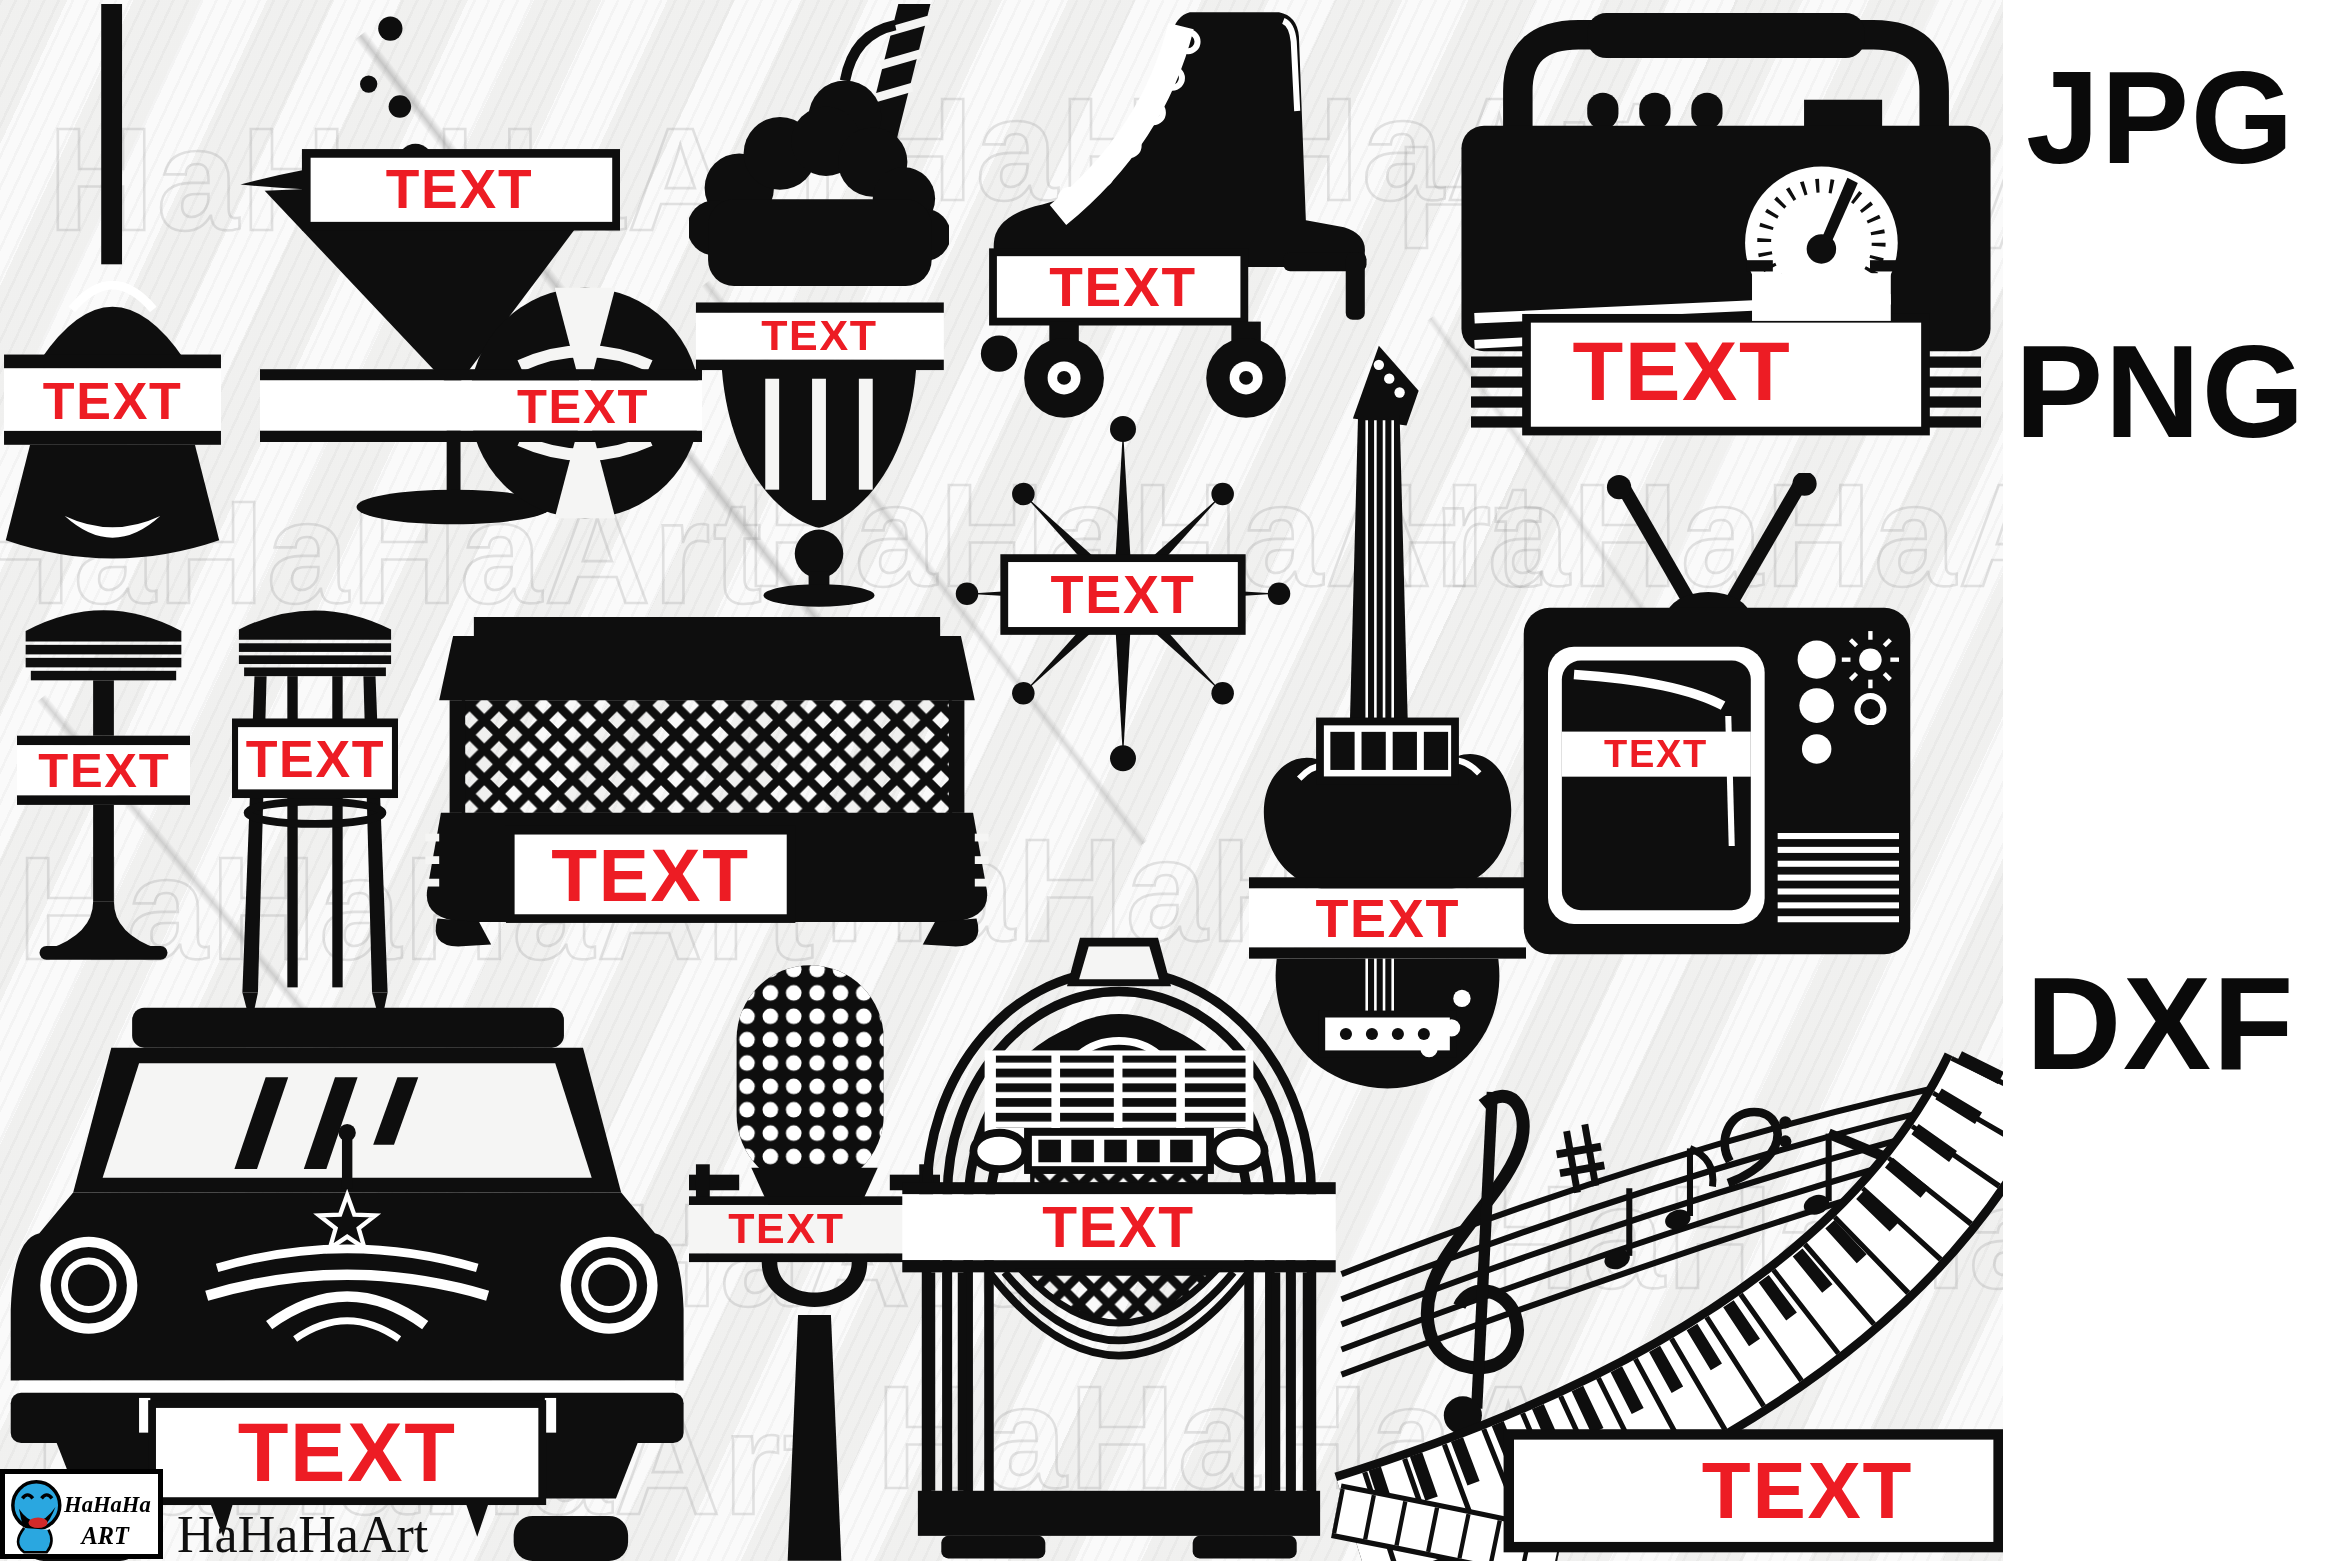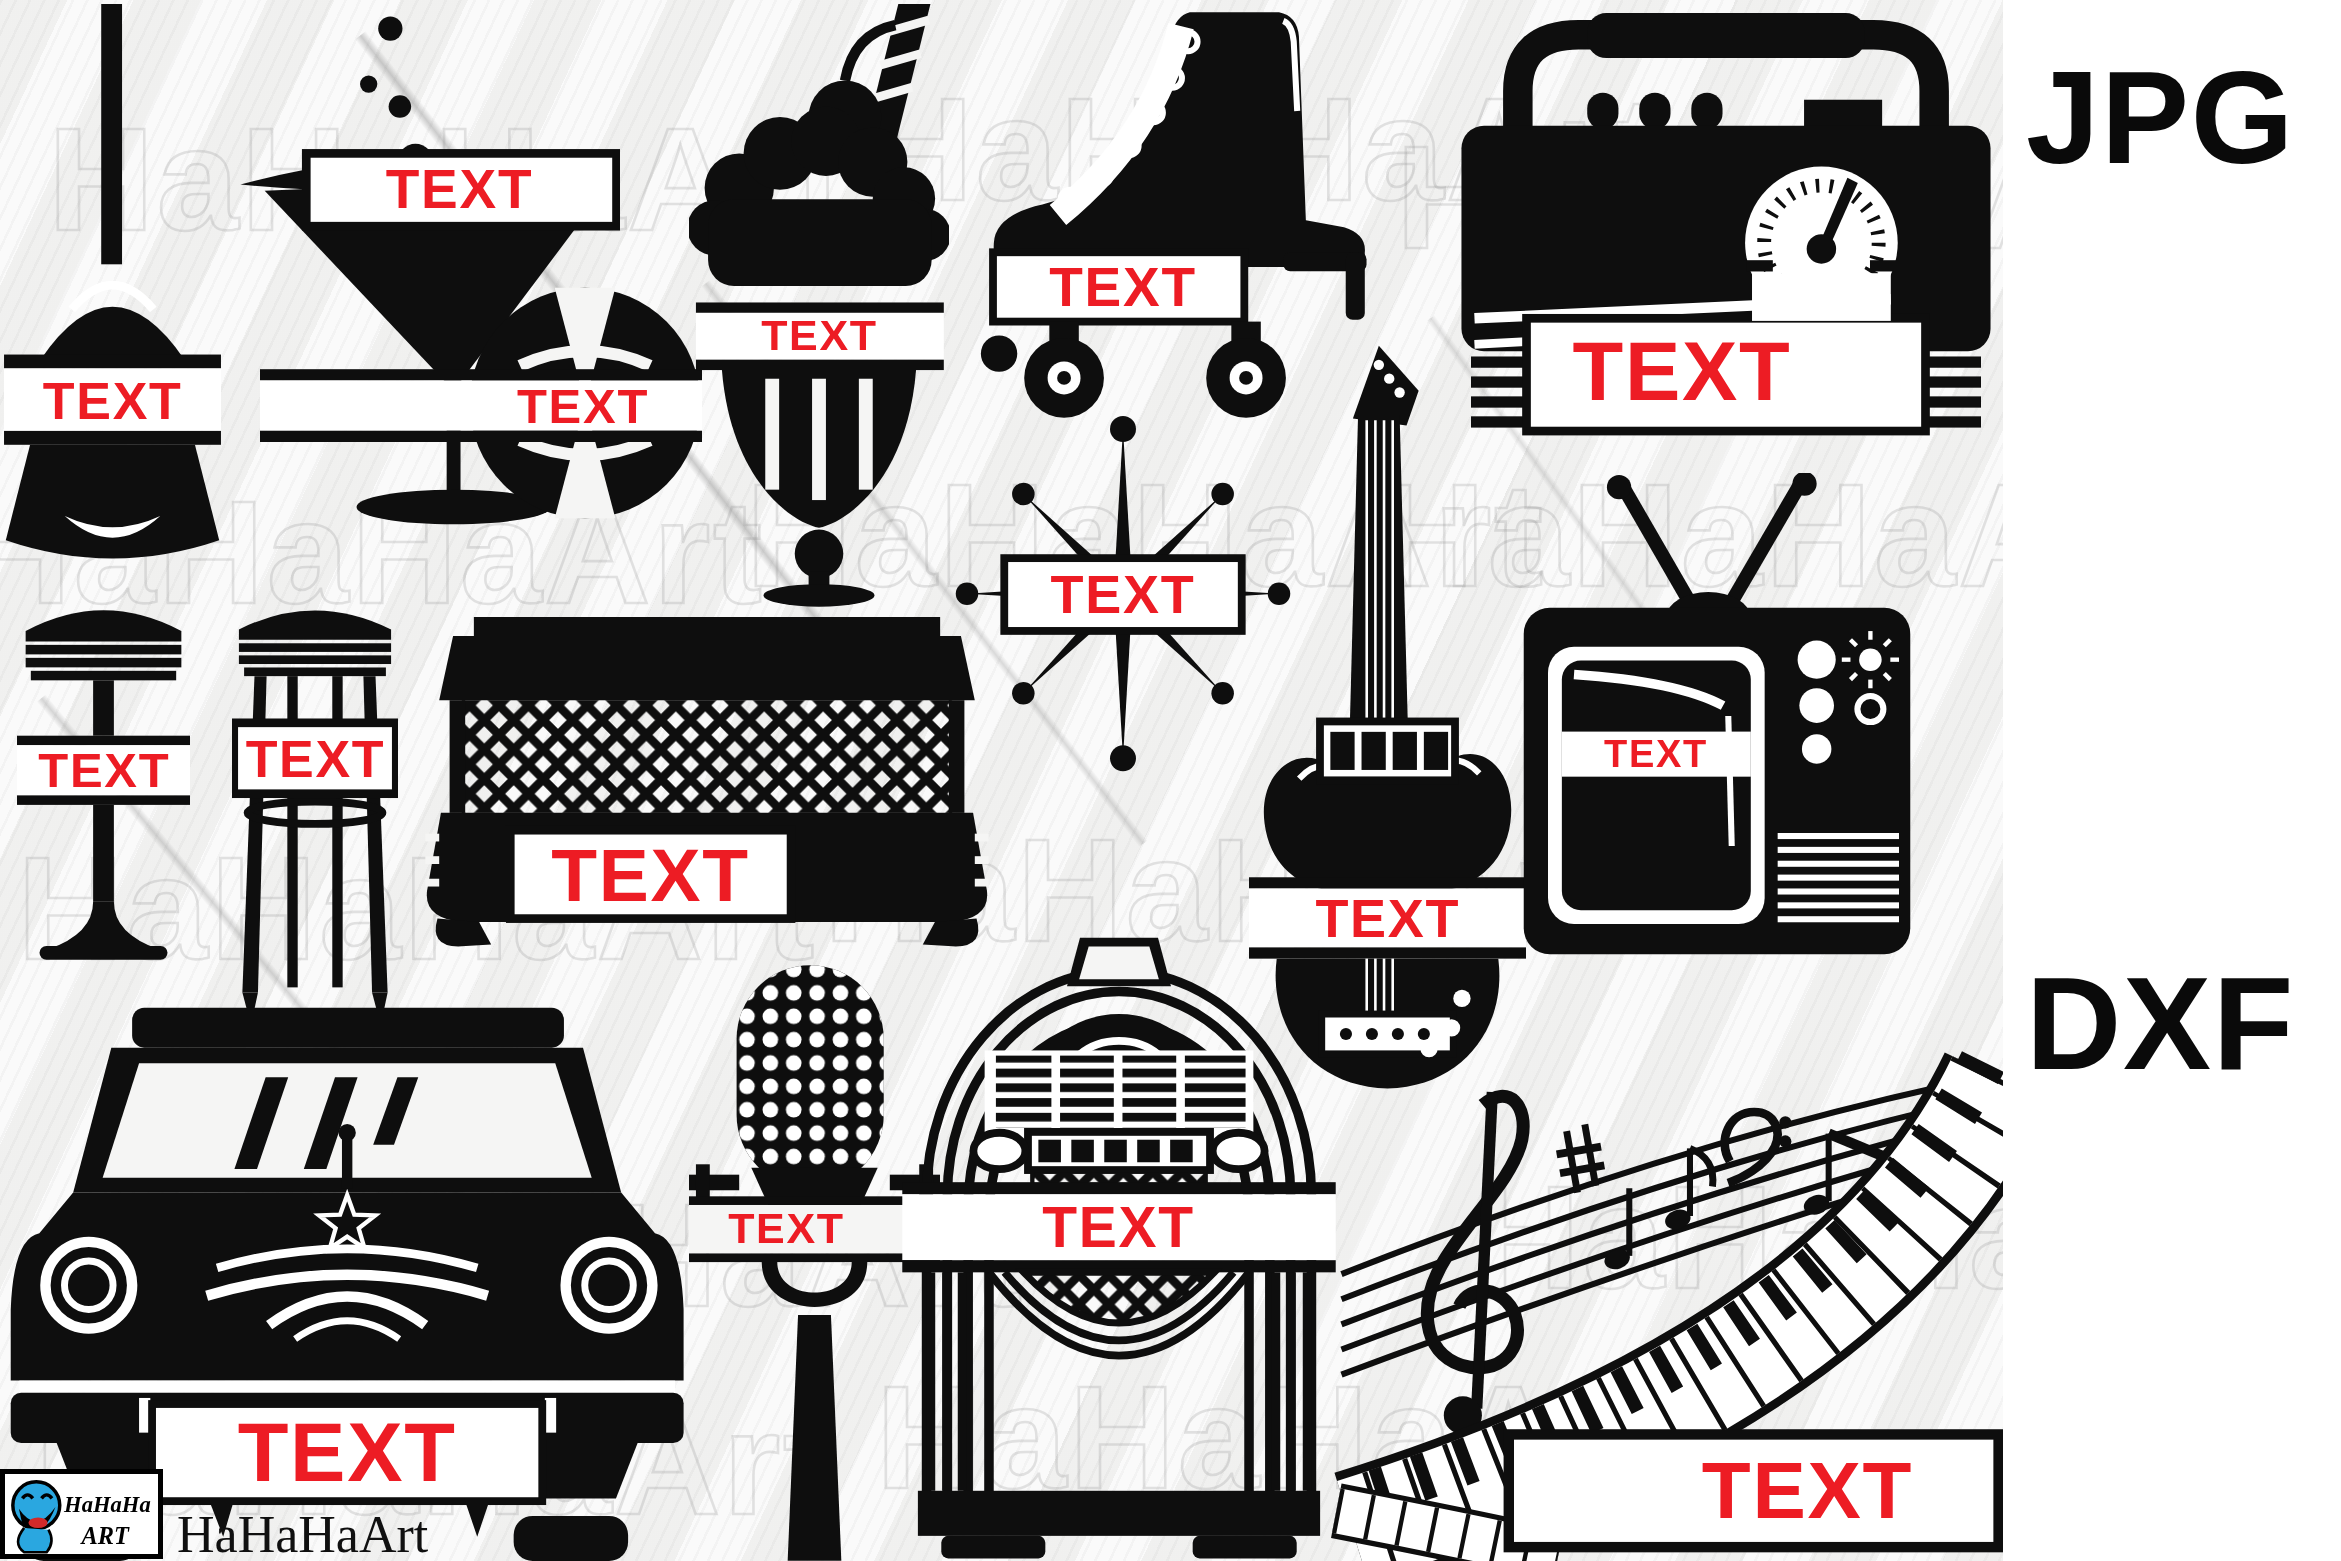--- a/index.html
+++ b/index.html
@@ -515,17 +515,18 @@
         <text x="68" y="44" font-family="Liberation Serif, serif" font-style="italic" font-weight="bold" font-size="26">HaHaHa</text>
         <text x="88" y="80" font-family="Liberation Serif, serif" font-style="italic" font-weight="bold" font-size="28">ART</text>
       </svg>
     </div>
     <div id="brand-name">HaHaHaArt</div>
   </div>
 
   
   <div id="formats">
     <div class="fmt" style="top:42px">JPG</div>
+    <div class="fmt" style="top:316px">PNG</div>
     <div class="fmt" style="top:948px">DXF</div>
   </div>
 
 </div>
 
 
 </body></html>

